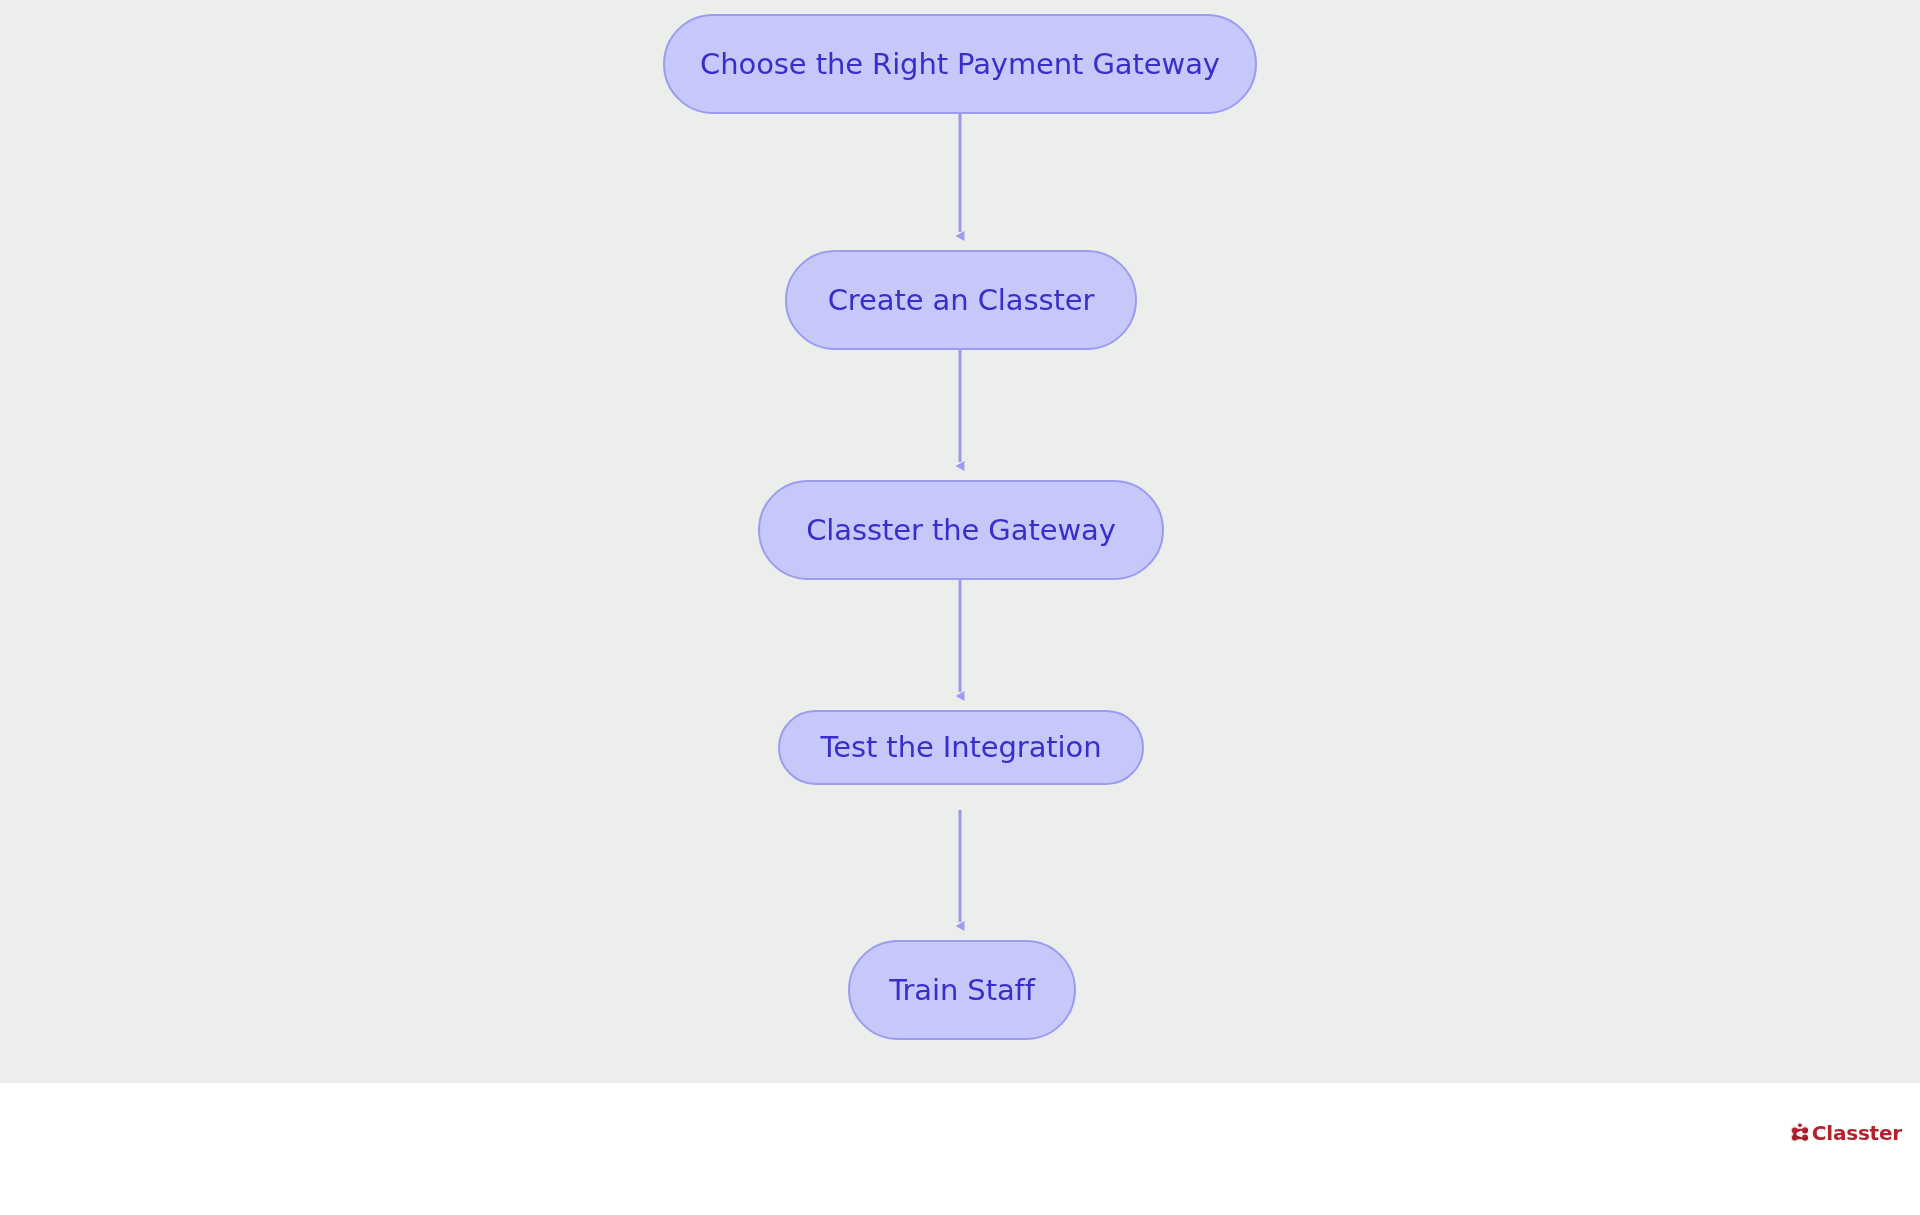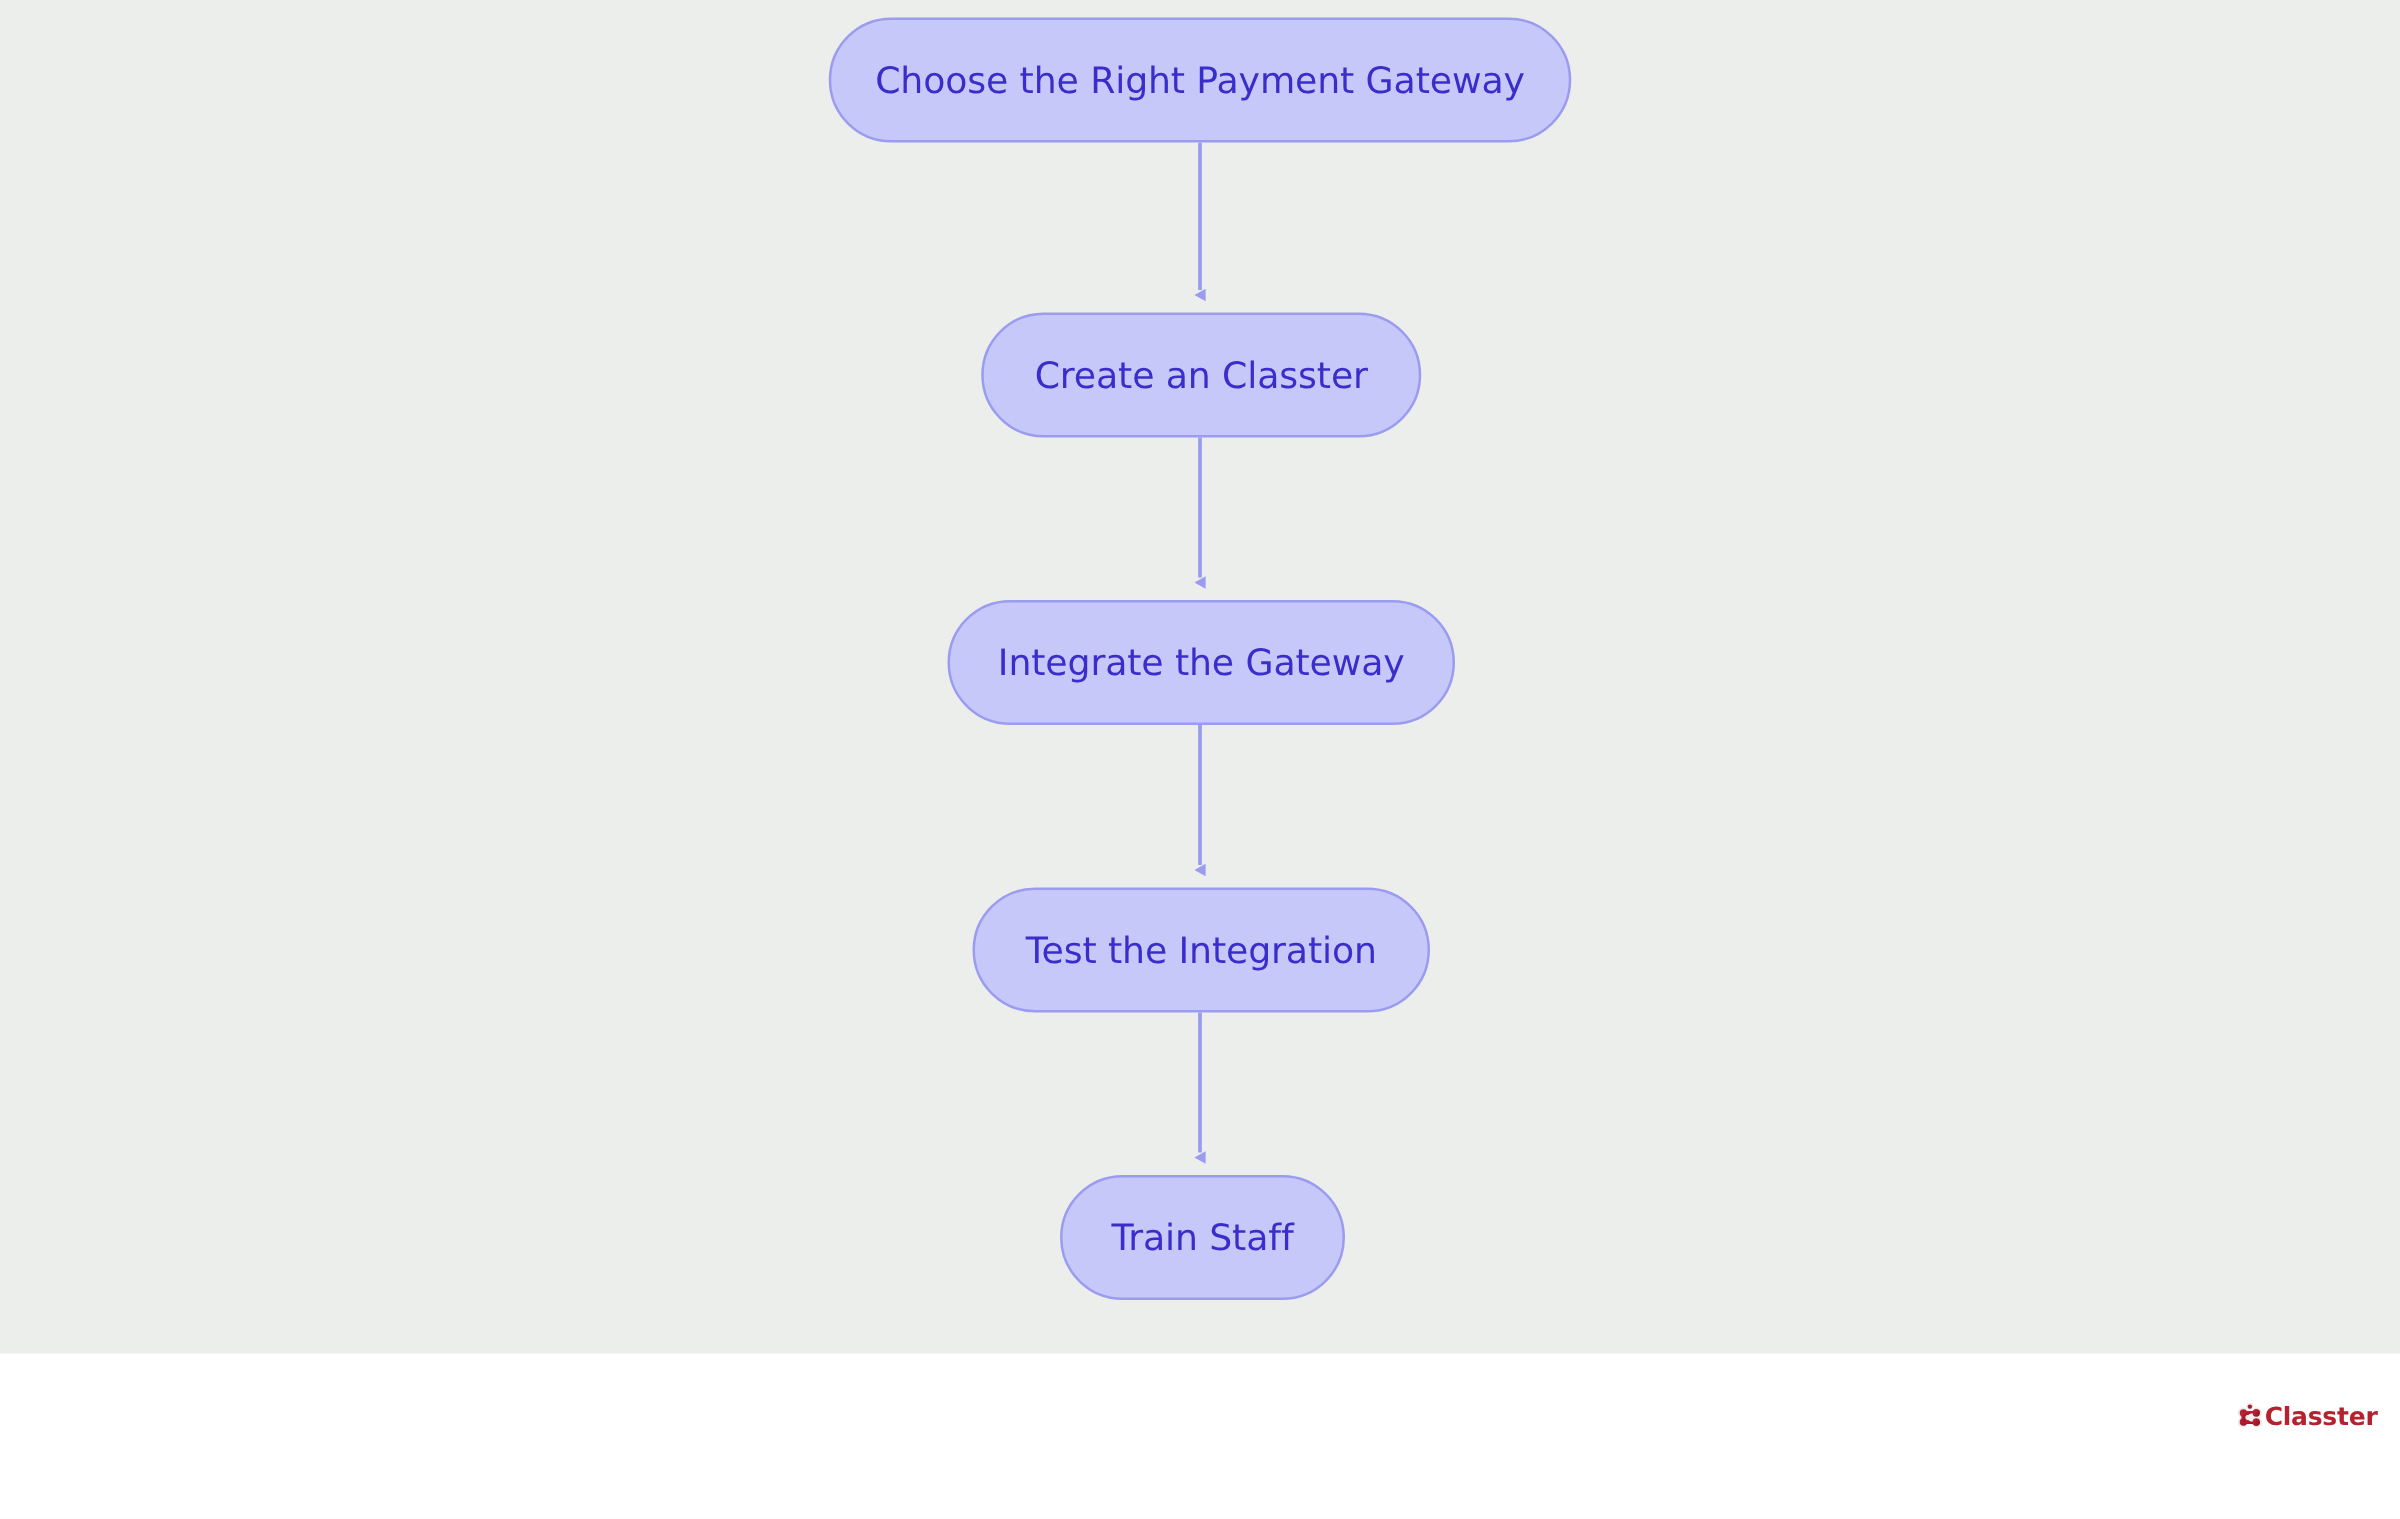--- a/index.html
+++ b/index.html
@@ -60,21 +60,21 @@
     font-weight: 400;
     line-height: 1.2;
     letter-spacing: -0.1px;
     white-space: nowrap;
   }
 
   
   #node-0 { left: 663px;  top: 14px;   width: 594px; height: 100px; }
   #node-1 { left: 785px;  top: 250px;  width: 352px; height: 100px; }
   #node-2 { left: 758px;  top: 480px;  width: 406px; height: 100px; }
-  #node-3 { left: 778px;  top: 710px;  width: 366px; height: 100px; }
+  #node-3 { left: 778px;  top: 710px;  width: 366px; height: 75px; }
   #node-4 { left: 848px;  top: 940px;  width: 228px; height: 100px; }
 
   
   .footer-band {
     position: absolute;
     left: 0;
     top: 1083px;
     width: 1920px;
     height: 132px;
     background: #ffffff;
@@ -133,21 +133,21 @@
 
     <div class="node" id="node-0">
       <span class="node-label">Choose the Right Payment Gateway</span>
     </div>
 
     <div class="node" id="node-1">
       <span class="node-label">Create an Classter</span>
     </div>
 
     <div class="node" id="node-2">
-      <span class="node-label">Integrate the Gateway</span>
+      <span class="node-label">Classter the Gateway</span>
     </div>
 
     <div class="node" id="node-3">
       <span class="node-label">Test the Integration</span>
     </div>
 
     <div class="node" id="node-4">
       <span class="node-label">Train Staff</span>
     </div>
 

